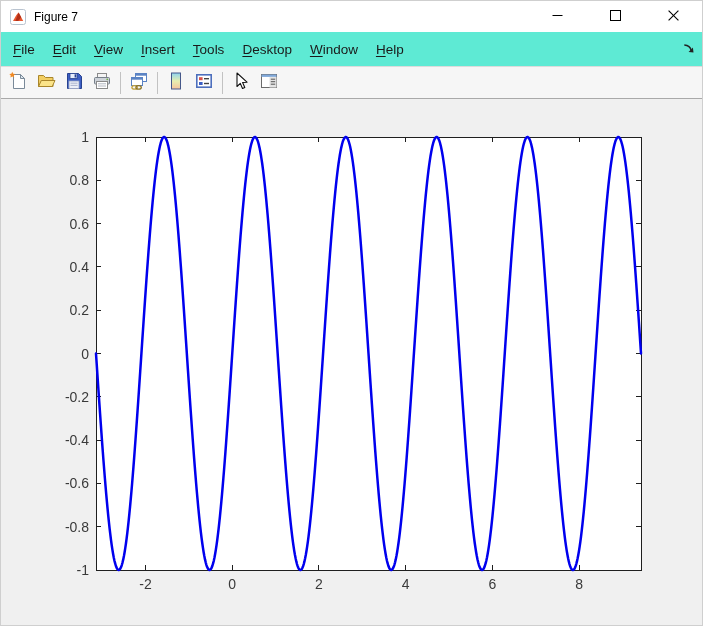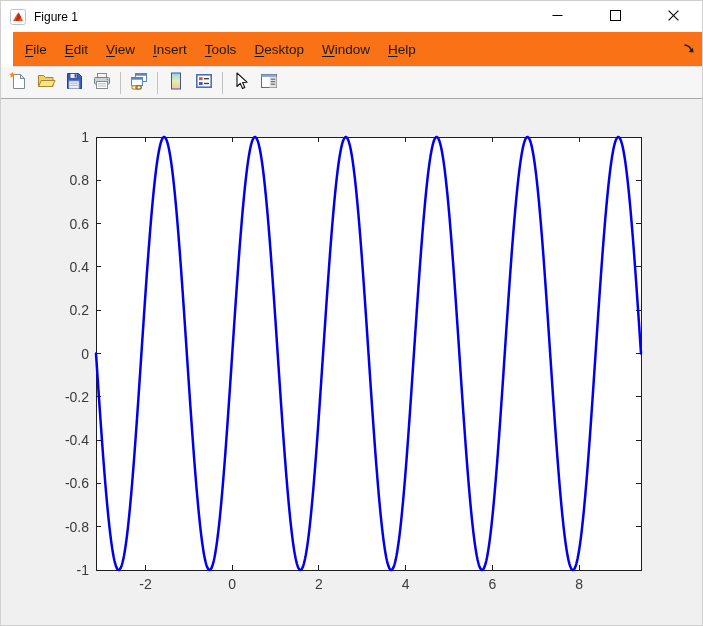--- a/index.html
+++ b/index.html
@@ -9,22 +9,22 @@
     display:flex; flex-direction:column; overflow:hidden; position:relative;
   }
   
   .titlebar { height:31px; flex:0 0 31px; background:#ffffff; display:flex; align-items:center; }
   .titlebar-icon { margin-left:9px; width:16px; height:16px; flex:0 0 16px; }
   .titlebar-title { margin-left:8px; font-size:12px; color:#000000; flex:0 0 auto; }
   .titlebar-spacer { flex:1; }
   .win-btn { width:58px; height:31px; border:none; background:transparent; padding:0;
              display:flex; align-items:center; justify-content:center; cursor:default; }
   
-  .menubar { height:34px; flex:0 0 34px; background:#f97316; border-bottom:1px solid #dcdcdc;
-             display:flex; align-items:center; padding-left:3px; position:relative;margin-left:12px; }
+  .menubar { height:34px; flex:0 0 34px; background:#5eead4; border-bottom:1px solid #dcdcdc;
+             display:flex; align-items:center; padding-left:3px; position:relative; }
   .menu-item { font-size:13.5px; color:#1a1a1a; padding:5px 9px; cursor:default; }
   .menu-item u { text-decoration:underline; text-underline-offset:2px; }
   .dock-btn { position:absolute; right:5px; top:9px; width:16px; height:16px; border:none;
               background:transparent; padding:0; display:flex; align-items:center; justify-content:center; }
   
   .toolbar { height:31px; flex:0 0 31px; background:#f6f6f6; border-bottom:1px solid #a9a9a9;
              display:flex; align-items:center; padding-left:3px; }
   .tb-btn { width:26px; height:26px; border:1px solid transparent; background:transparent; padding:0;
             margin:0 1px; display:flex; align-items:center; justify-content:center; }
   .tb-sep { width:1px; height:22px; background:#c2c2c2; margin:0 4px; }
@@ -37,21 +37,21 @@
 <body>
 
 <div class="window">
 
   <div class="titlebar">
     <span class="titlebar-icon" id="app-icon"><svg width="16" height="16" viewBox="0 0 16 16">
           <rect x="0.5" y="0.5" width="15" height="15" rx="2" fill="#ffffff" stroke="#b9c3cf"></rect>
           <path d="M3 12 C5 8.2 6.6 5 8.6 3.4 L11.2 8.2 L13.2 12 Z" fill="#e8552e"></path>
           <path d="M8.6 3.4 L11.2 8.2 L8.2 12 L5.4 12 Z" fill="#b23018"></path>
         </svg></span>
-    <span class="titlebar-title">Figure 1</span>
+    <span class="titlebar-title">Figure 7</span>
     <span class="titlebar-spacer"></span>
     <span id="win-controls" style="display: flex;">
         <button class="win-btn" aria-label="Minimize">
           <span><svg width="11" height="11" viewBox="0 0 11 11">
               <line x1="0.5" y1="5.5" x2="10.5" y2="5.5" stroke="#000" stroke-width="1"></line>
             </svg></span>
         </button>
         <button class="win-btn" aria-label="Maximize">
           <span><svg width="11" height="11" viewBox="0 0 11 11">
               <rect x="0.5" y="0.5" width="10" height="10" fill="none" stroke="#000" stroke-width="1"></rect>

